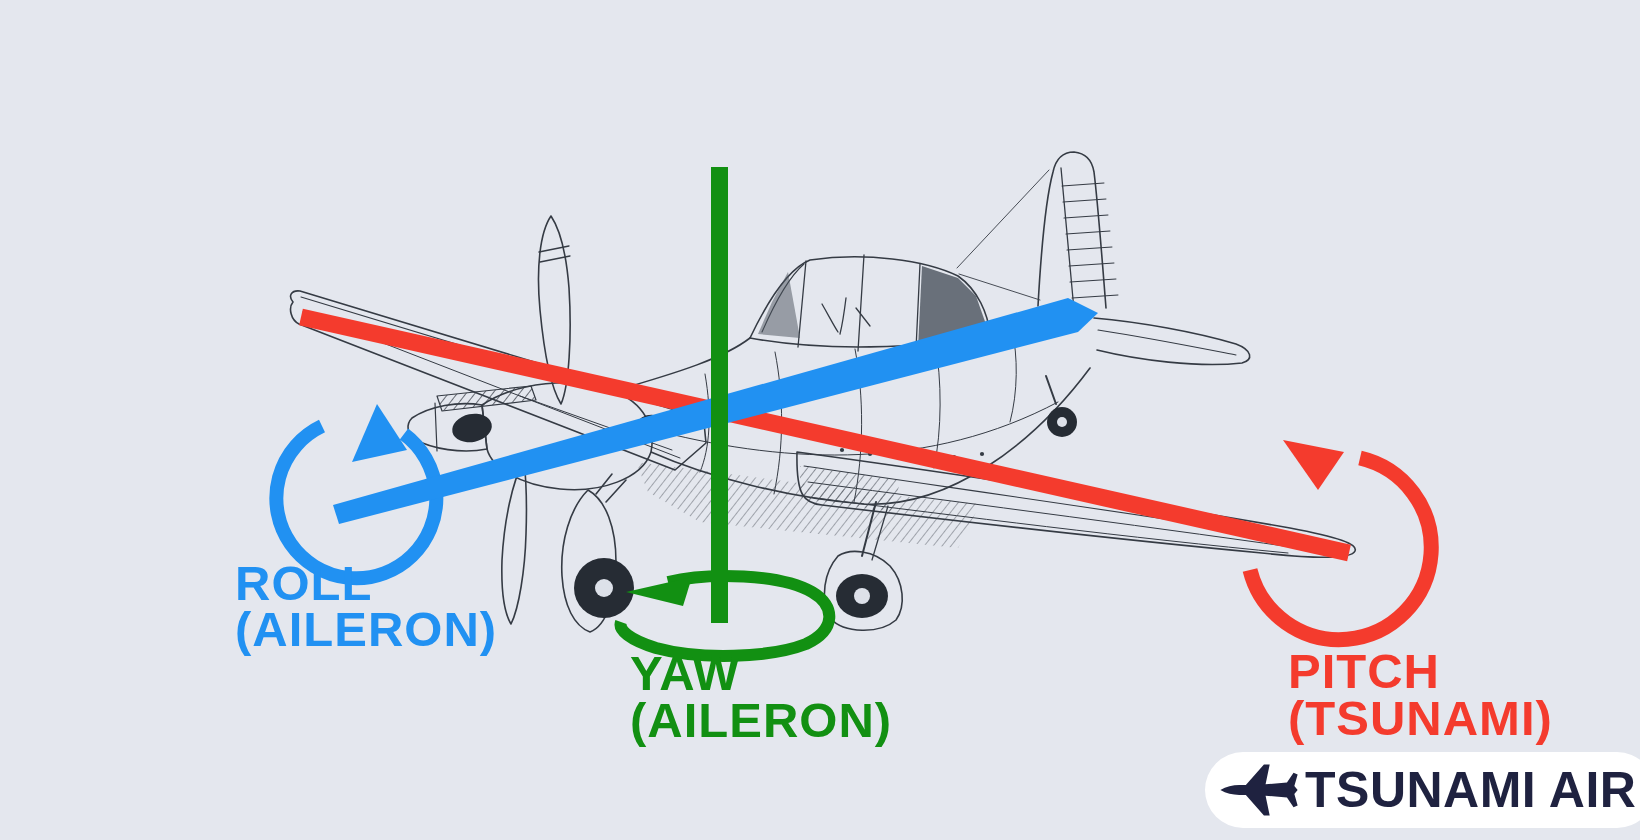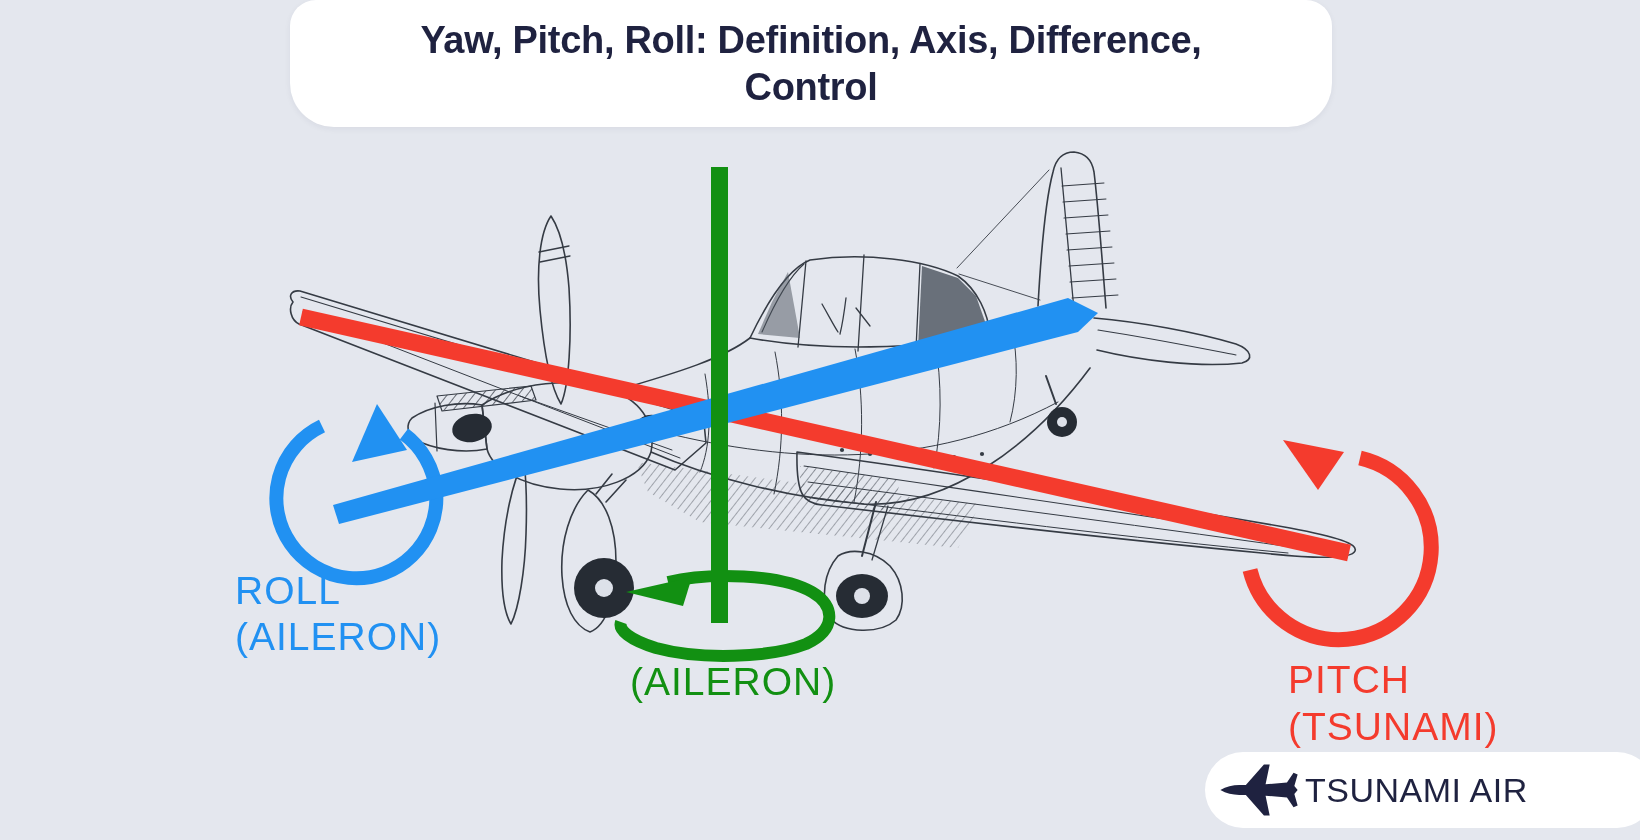--- a/index.html
+++ b/index.html
@@ -24,37 +24,36 @@
 
   .blue-fill{fill:var(--roll-blue,#2191F2);}
   .blue-stroke{stroke:var(--roll-blue,#2191F2);fill:none;}
   .green-fill{fill:var(--yaw-green,#129012);}
   .green-stroke{stroke:var(--yaw-green,#129012);fill:none;}
   .red-fill{fill:var(--pitch-red,#F43B2D);}
   .red-stroke{stroke:var(--pitch-red,#F43B2D);fill:none;}
 
   
   .axis-label{
-    position:absolute;font-weight:400;font-size:39px;line-height:47px;letter-spacing:1px;
+    position:absolute;font-weight:700;font-size:49px;line-height:47px;letter-spacing:1px;
     white-space:nowrap;
-    margin-top:8px;
   }
   .axis-label.roll{left:235px;top:560px;color:var(--roll-blue,#2191F2);line-height:46px;}
   .axis-label.yaw{left:630px;top:650px;color:var(--yaw-green,#129012);}
   .axis-label.pitch{left:1288px;top:648px;color:var(--pitch-red,#F43B2D);}
 
   
   .brand-badge{
     position:absolute;left:1205px;top:752px;width:450px;height:76px;
     background:var(--card,#FFFFFF);border-radius:38px;
     display:flex;align-items:center;padding-left:10px;box-sizing:border-box;
   }
   .brand-badge .jet{width:88px;height:74px;flex:0 0 auto;}
   .brand-name{
-    color:var(--title-text,#1F2240);font-size:34px;font-weight:400;letter-spacing:0.5px;
+    color:var(--title-text,#1F2240);font-size:50px;font-weight:700;letter-spacing:0.5px;
     margin-left:2px;white-space:nowrap;
   }
 </style>
 </head>
 <body>
 
 <div id="canvas">
 
   <svg id="diagram" viewBox="0 0 1640 840" xmlns="http://www.w3.org/2000/svg">
     <defs>
@@ -164,33 +163,28 @@
     <g>
       <rect class="green-fill" x="711" y="167" width="17" height="456"></rect>
     </g>
 
     <g>
       <path class="red-stroke" d="M 1360,458 A 92 92 0 1 1 1250,570" stroke-width="15"></path>
       <polygon class="red-fill" points="1283,440 1344,452 1318,490"></polygon>
     </g>
   </svg>
 
-  <div class="title-card">
-    <div class="title-text">
-      <span>Yaw, Pitch, Roll: Definition, Axis, Difference,</span><br>
-      <span>Control</span>
-    </div>
-  </div>
 
   <div class="axis-label roll">
     <div>ROLL</div>
     <div>(AILERON)</div>
   </div>
 
   <div class="axis-label yaw">
+    <div>YAW</div>
     <div>(AILERON)</div>
   </div>
 
   <div class="axis-label pitch">
     <div>PITCH</div>
     <div>(TSUNAMI)</div>
   </div>
 
   <div class="brand-badge">
     <svg class="jet" viewBox="0 0 100 90" xmlns="http://www.w3.org/2000/svg">

